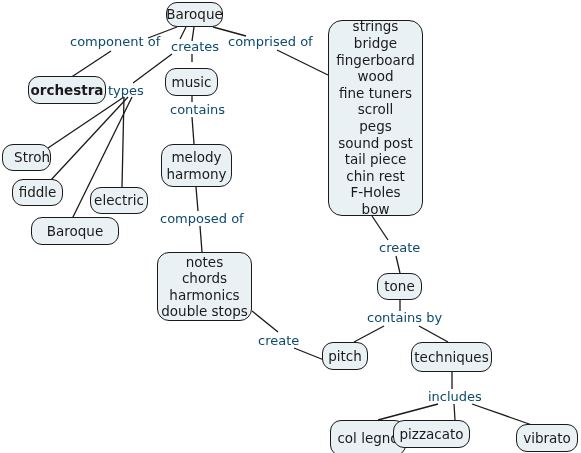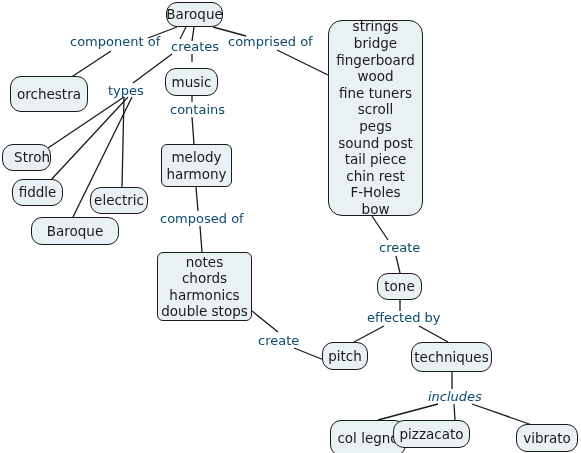--- a/index.html
+++ b/index.html
@@ -31,21 +31,21 @@
     display: flex;
     align-items: center;
     justify-content: center;
     text-align: center;
     color: #1a1a1a;
     font-size: 13.5px;
     line-height: 15px;
     z-index: 2;
   }
   .node.multi {
-    border-radius: 6px;
+    border-radius: 12px;
     line-height: 16.2px;
   }
   .node.parts {
     border-radius: 14px;
     border-width: 1.8px;
     line-height: 16.6px;
     align-items: center;
   }
   .elabel {
     position: absolute;
@@ -87,21 +87,21 @@
       <line x1="294" y1="348" x2="324" y2="360" stroke="#1a1a1a" stroke-width="1.3"></line>
       <line x1="452" y1="372" x2="452" y2="389" stroke="#1a1a1a" stroke-width="1.3"></line>
       <line x1="438" y1="404" x2="378" y2="420" stroke="#1a1a1a" stroke-width="1.3"></line>
       <line x1="454" y1="404" x2="455" y2="420" stroke="#1a1a1a" stroke-width="1.3"></line>
       <line x1="472" y1="404" x2="532" y2="425" stroke="#1a1a1a" stroke-width="1.3"></line>
     </svg>
   <div id="node-layer">
       <div class="node" style="left: 166px; top: 2px; width: 57px; height: 25px;">
         <span>Baroque</span>
       </div>
-      <div class="node" style="left: 10px; top: 76px; width: 78px; height: 36px;">
+      <div class="node" style="left: 28px; top: 76px; width: 78px; height: 28px; font-weight: bold;">
         <span>orchestra</span>
       </div>
       <div class="node" style="left: 165px; top: 68px; width: 53px; height: 28px;">
         <span>music</span>
       </div>
       <div class="node parts" style="left: 328px; top: 20px; width: 95px; height: 196px;">
         <span>strings<br>bridge<br>fingerboard<br>wood<br>fine tuners<br>scroll<br>pegs<br>sound post<br>tail piece<br>chin rest<br>F-Holes<br>bow</span>
       </div>
       <div class="node" style="left: 2px; top: 144px; width: 49px; height: 27px; justify-content: flex-end;">
         <span>Stroh</span>
@@ -141,17 +141,17 @@
       </div>
     </div>
   <div id="label-layer">
       <div class="elabel" style="left: 70px; top: 35px;">component of</div>
       <div class="elabel" style="left: 171px; top: 40px;">creates</div>
       <div class="elabel" style="left: 228px; top: 35px;">comprised of</div>
       <div class="elabel" style="left: 108px; top: 84px;">types</div>
       <div class="elabel" style="left: 170px; top: 103px;">contains</div>
       <div class="elabel" style="left: 160px; top: 212px;">composed of</div>
       <div class="elabel" style="left: 379px; top: 241px;">create</div>
-      <div class="elabel" style="left: 367px; top: 311px;">effected by</div>
+      <div class="elabel" style="left: 367px; top: 311px;">contains by</div>
       <div class="elabel" style="left: 258px; top: 334px;">create</div>
-      <div class="elabel" style="left: 428px; top: 390px; font-style: italic;">includes</div>
+      <div class="elabel" style="left: 428px; top: 390px;">includes</div>
     </div>
 </div>
 
 </body></html>

